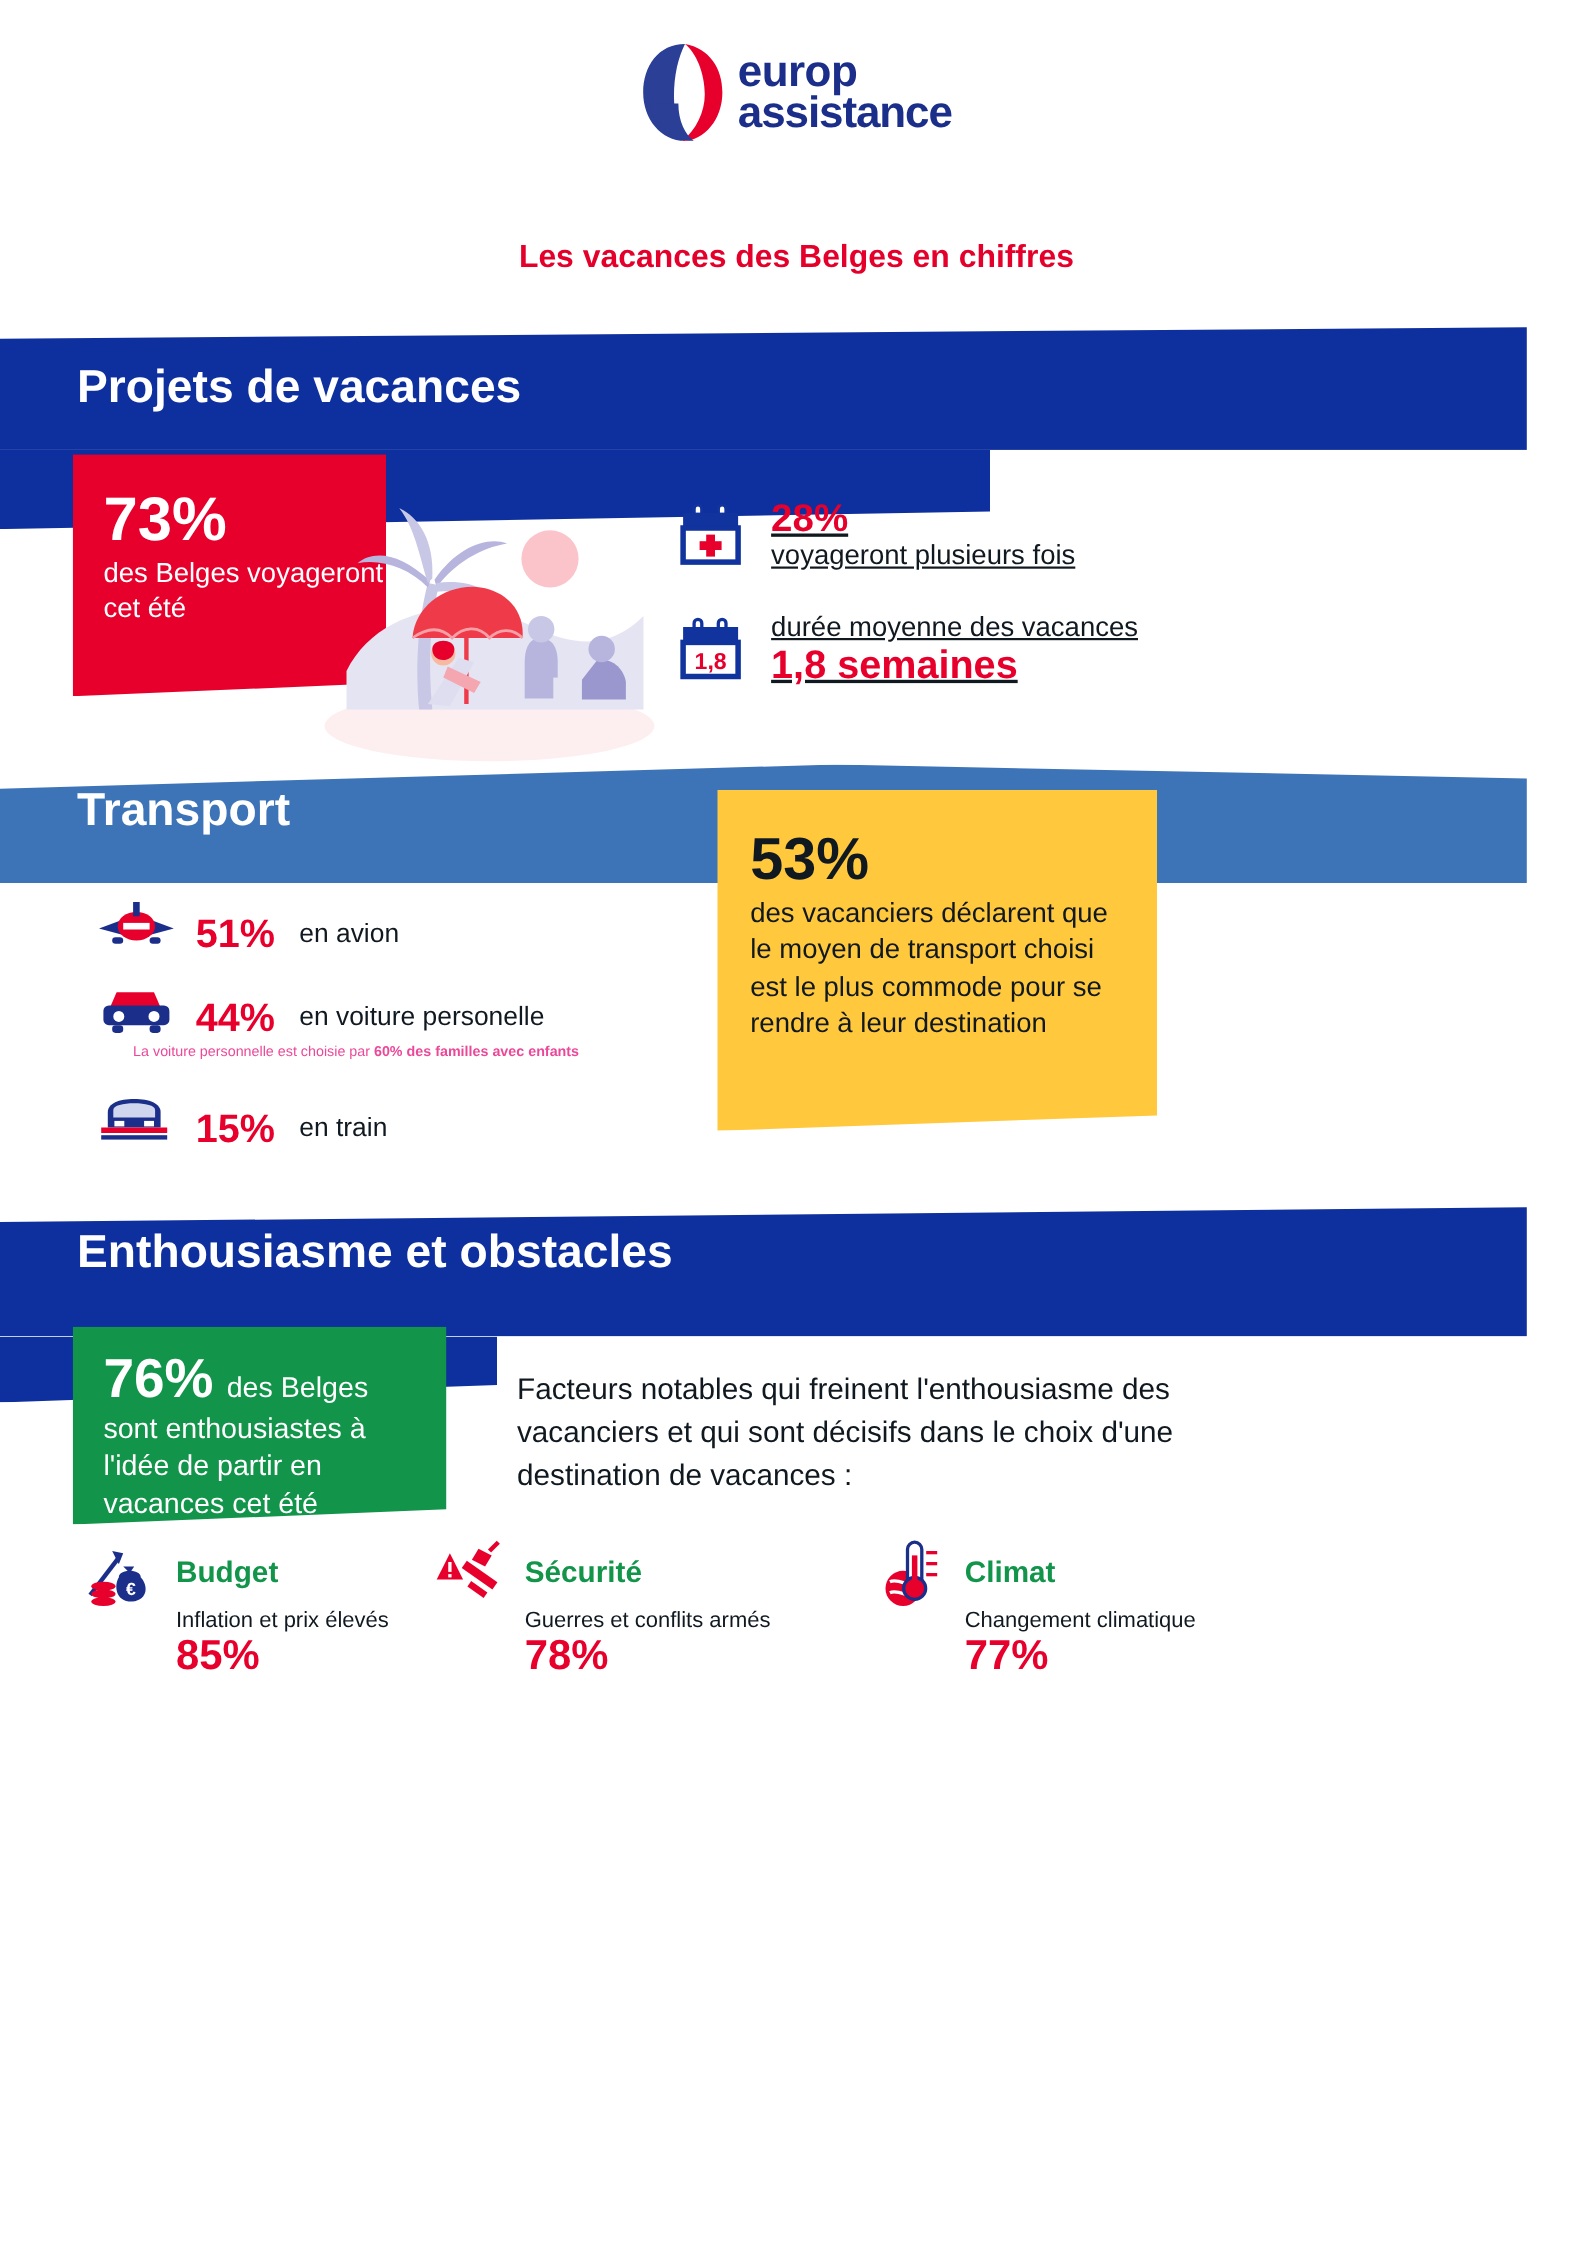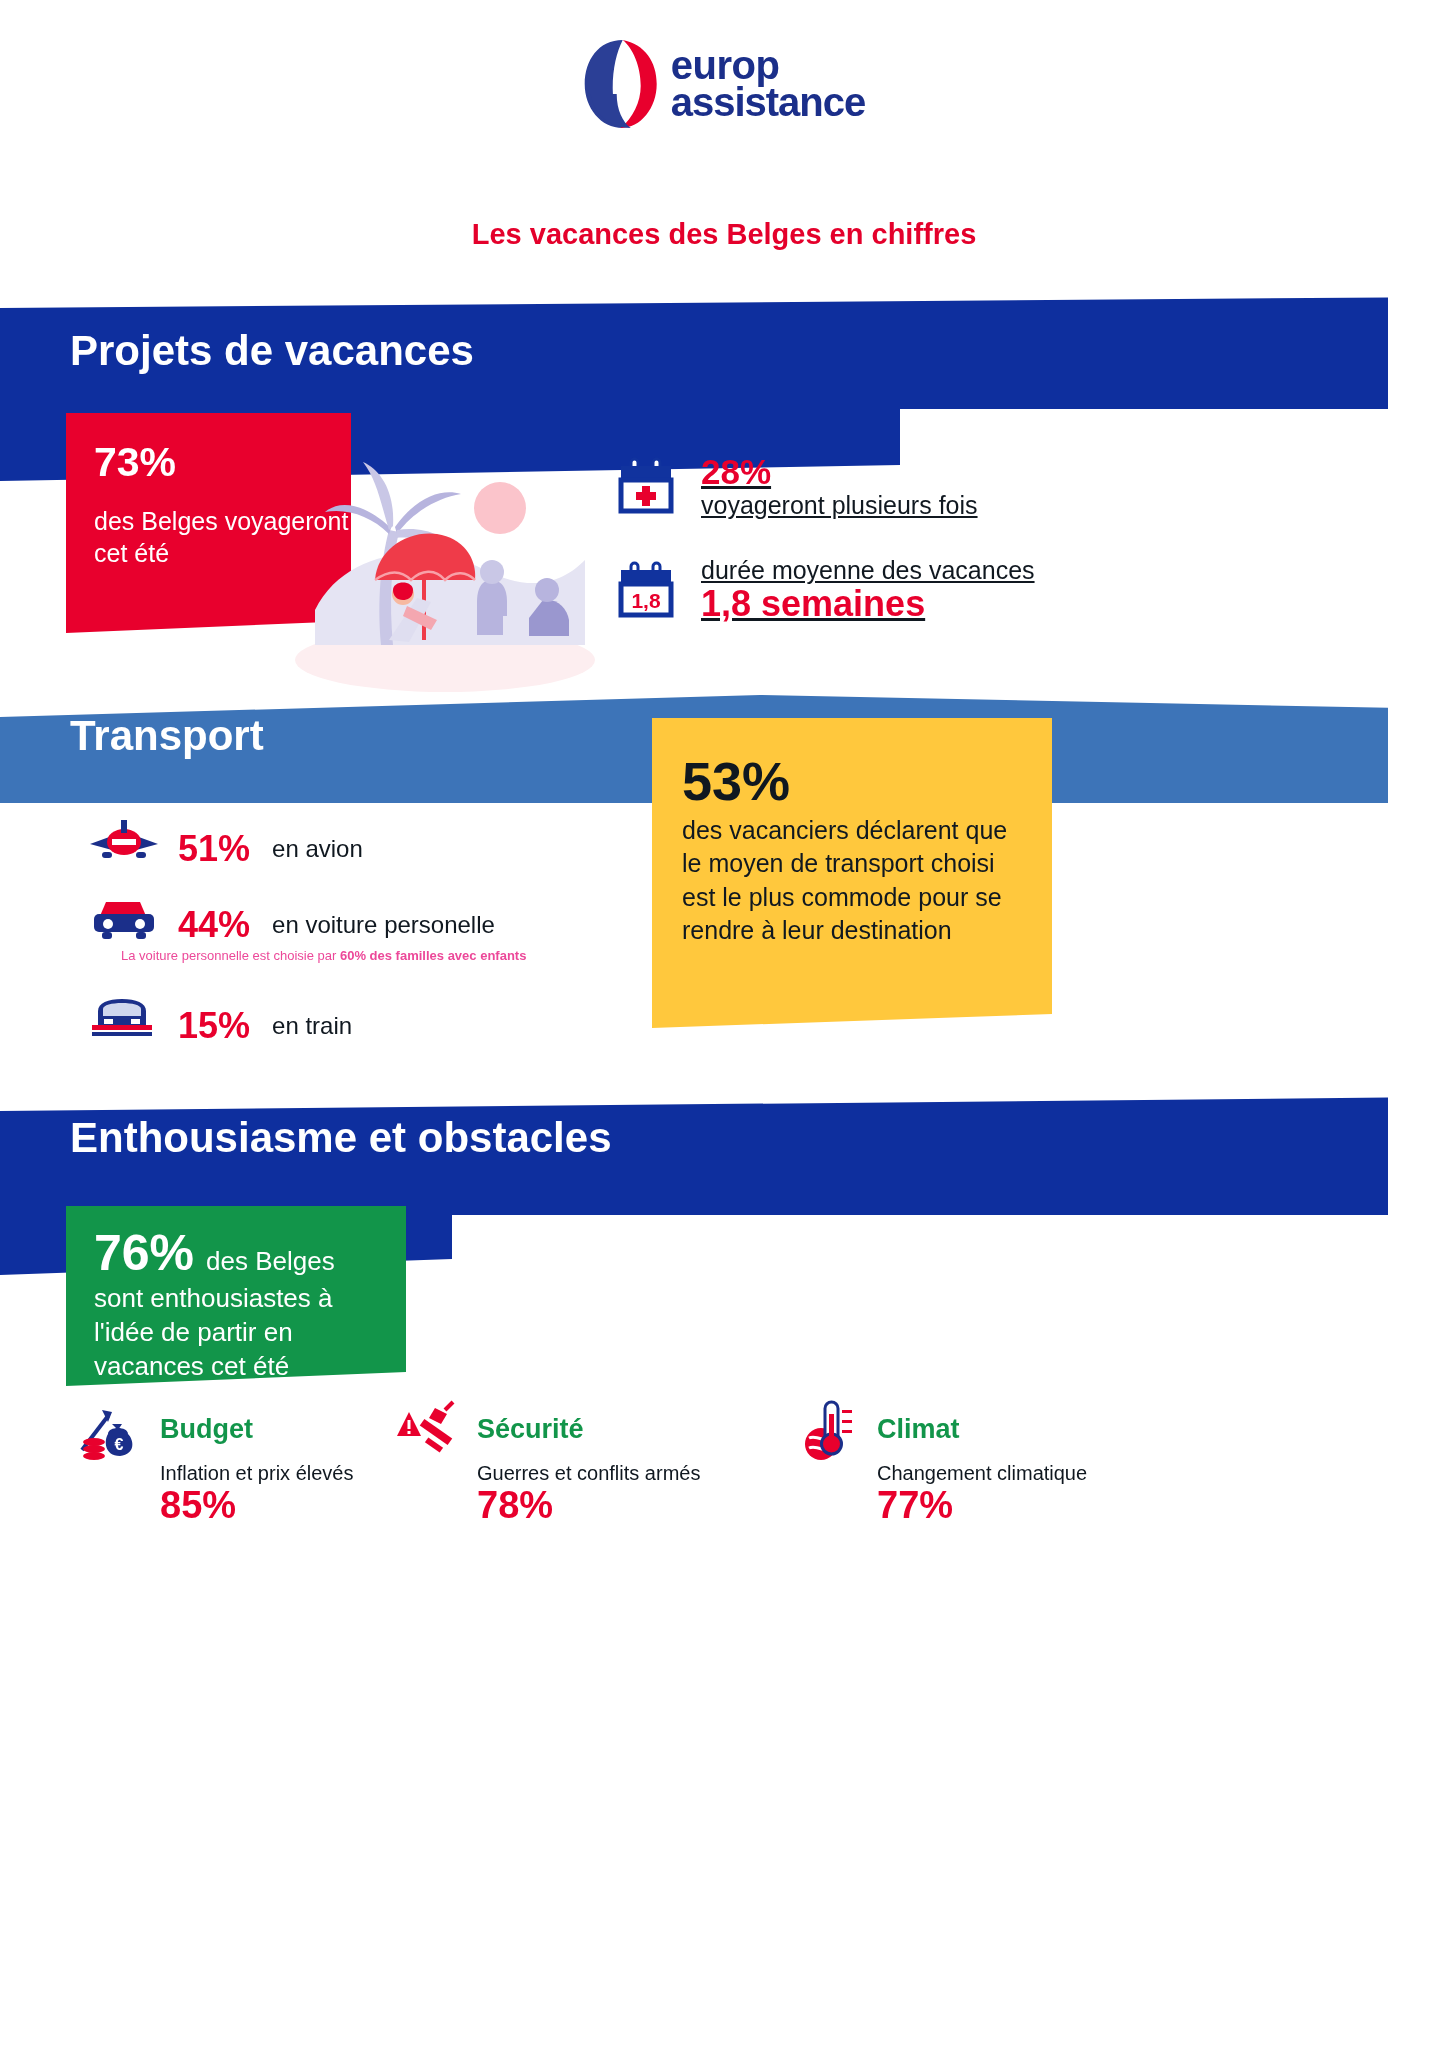--- a/index.html
+++ b/index.html
@@ -42,21 +42,21 @@
 
   #band3{top:1097px;height:118px;
       clip-path:polygon(0 14px,1448px 0,1448px 118px,0 118px);background:#0e2f9e;}
   #band3b{top:1215px;height:60px;width:452px;
       clip-path:polygon(0 0,452px 0,452px 44px,0 60px);background:#0e2f9e;}
   #band3title{top:1114px;left:70px;}
 
   
   .redbox{position:absolute;top:413px;left:66px;width:285px;height:220px;background:#e8002d;
      clip-path:polygon(0 0,285px 0,285px 208px,0 220px);}
-  .redbox .big{position:absolute;top:26px;left:28px;font-size:41px;font-weight:800;color:#fff;}
+  .redbox .big{position:absolute;top:26px;left:28px;font-size:56px;font-weight:800;color:#fff;}
   .redbox .small{position:absolute;top:92px;left:28px;font-size:25px;color:#fff;line-height:1.28;font-weight:400;}
 
   .illus{position:absolute;top:430px;left:285px;width:320px;height:270px;}
 
   .calrow{position:absolute;display:flex;align-items:center;gap:18px;}
   #cal1{top:452px;left:615px;}
   #cal2{top:556px;left:615px;}
   .calrow .txt{display:flex;flex-direction:column;line-height:1.12;text-decoration:underline;}
   .pctred{font-size:35px;font-weight:800;color:#e8002d;}
   .calrow .lbl{font-size:25px;color:#101820;font-weight:400;}
@@ -253,20 +253,21 @@
   <div class="band-title" id="band3title">Enthousiasme et obstacles</div>
 
   <div class="greenbox">
     <div class="head">
       <span class="big">76%</span>
       <span class="sub">des Belges</span>
     </div>
     <div class="body">sont enthousiastes à l'idée de partir en vacances cet été</div>
   </div>
 
+  <div class="para">Facteurs notables qui freinent l'enthousiasme des vacanciers et qui sont décisifs dans le choix d'une destination de vacances :</div>
 
   <div class="factor" id="f1">
     <div class="top">
       <span class="icon-box">
         <svg width="68" height="62" viewBox="0 0 68 62">
           <path d="M4 52 L30 18" stroke="#1b2f8a" stroke-width="4" fill="none"></path>
           <path d="M24 12 L34 14 L30 24 Z" fill="#1b2f8a"></path>
           <path d="M34 26 L44 26 L40 32 Z" fill="#1b2f8a"></path>
           <path d="M30 36 C30 28 50 28 50 36 C56 42 58 56 42 58 C26 58 26 42 30 36 Z" fill="#1b2f8a"></path>
           <text x="41" y="52" font-family="Liberation Sans, sans-serif" font-size="16" font-weight="700" fill="#fff" text-anchor="middle">€</text>

